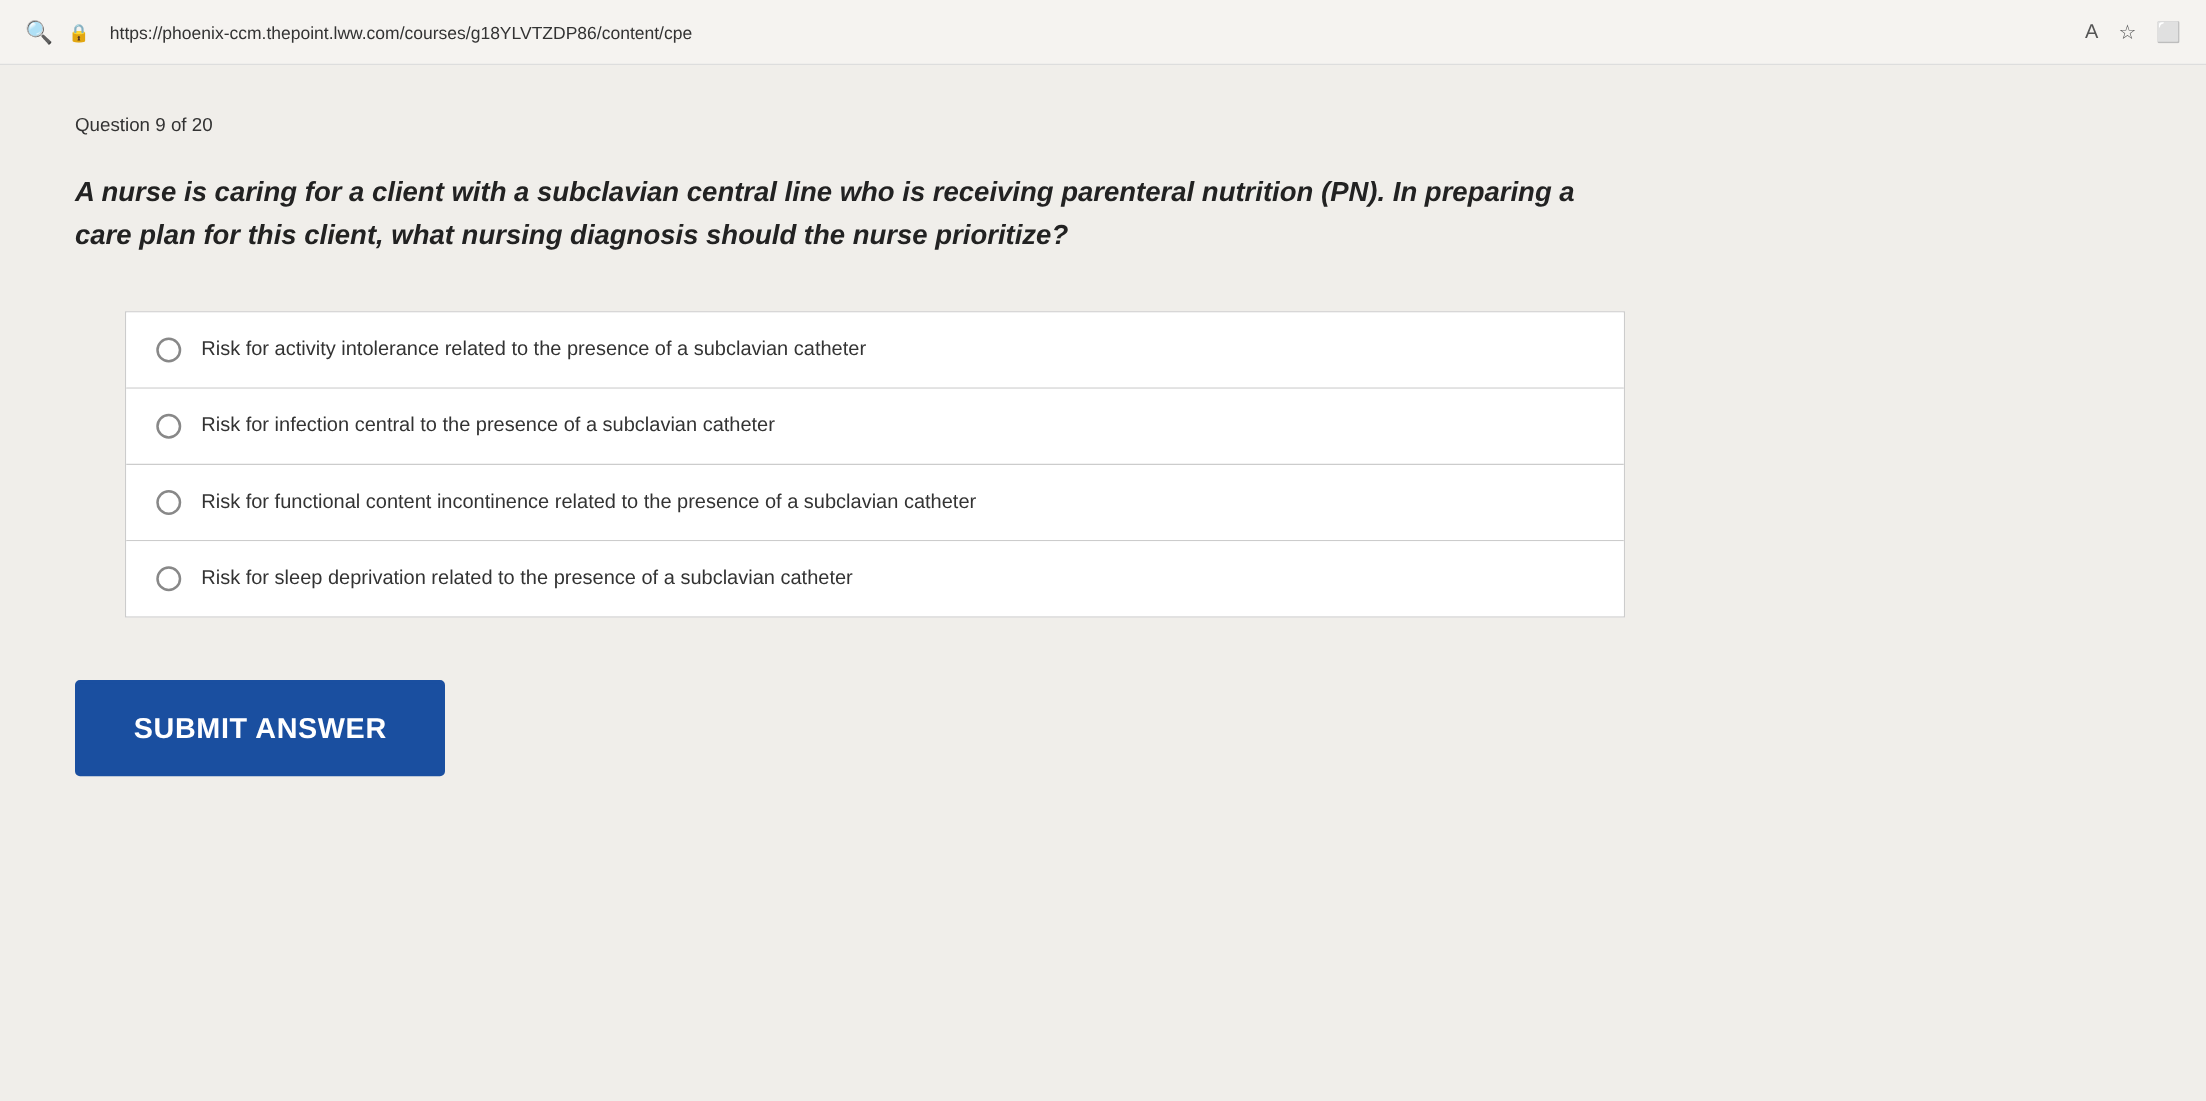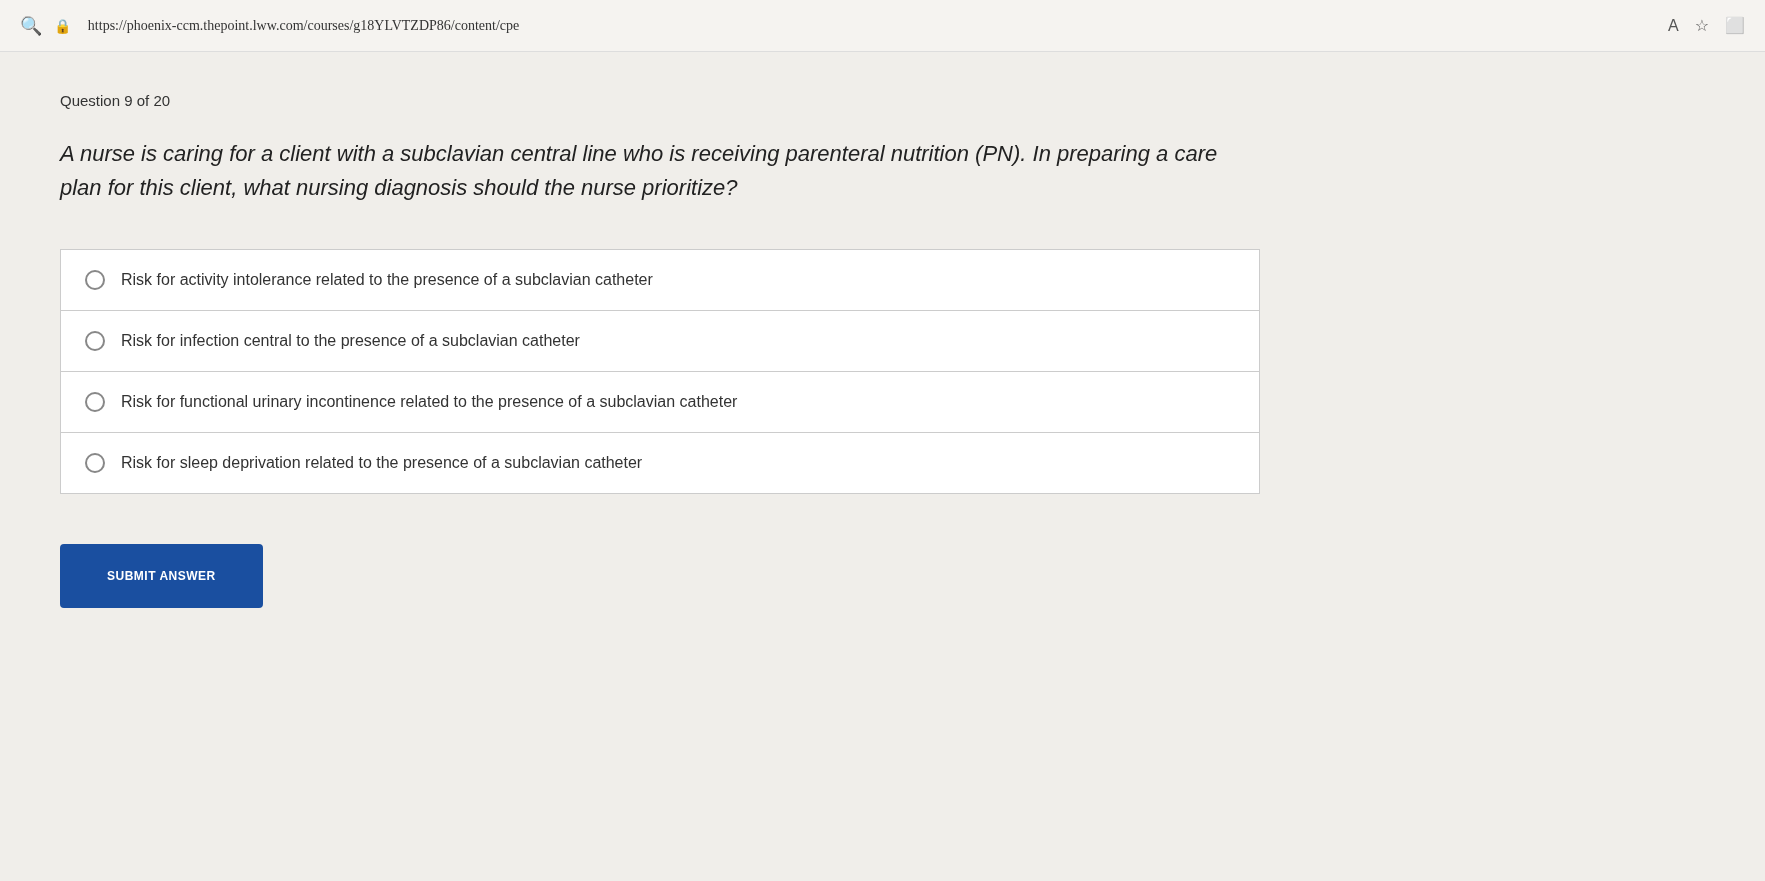--- a/index.html
+++ b/index.html
@@ -43,21 +43,20 @@
     .browser-lock-icon {
       font-size: 14px;
       color: #555;
     }
 
     .browser-url-bar {
       flex: 1;
       font-size: 14px;
       color: #333;
       background: transparent;
-      font-family: Liberation Serif, serif;
     }
 
     .browser-icons-right {
       display: flex;
       align-items: center;
       gap: 16px;
       color: #555;
       font-size: 16px;
     }
 
@@ -75,31 +74,32 @@
       margin-bottom: 28px;
       font-weight: 400;
     }
 
     .question-text {
       font-size: 22px;
       color: #222;
       line-height: 1.55;
       margin-bottom: 44px;
       font-style: italic;
-      font-weight: 400;
+      font-weight: 700;
       max-width: 1200px;
     }
 
     .answers-container {
       display: flex;
       flex-direction: column;
       gap: 0;
       max-width: 1200px;
       border: 1px solid #ccc;
       background: #fff;
+      margin-left: 40px;
     }
 
     .answer-option {
       display: flex;
       align-items: center;
       gap: 16px;
       padding: 20px 24px;
       border-bottom: 1px solid #ccc;
       cursor: pointer;
       background: #fff;
@@ -124,21 +124,21 @@
       color: #333;
       font-weight: 400;
     }
 
     .submit-btn {
       margin-top: 50px;
       background-color: #1a4fa0;
       color: #fff;
       border: 3px solid #1a4fa0;
       padding: 22px 44px;
-      font-size: 12px;
+      font-size: 23px;
       font-weight: 700;
       letter-spacing: 0.5px;
       cursor: pointer;
       text-transform: uppercase;
       border-radius: 4px;
     }
   </style>
 </head>
 <body>
 
@@ -168,21 +168,21 @@
       <span class="answer-label">Risk for activity intolerance related to the presence of a subclavian catheter</span>
     </div>
 
     <div class="answer-option">
       <div class="radio-circle"></div>
       <span class="answer-label">Risk for infection central to the presence of a subclavian catheter</span>
     </div>
 
     <div class="answer-option">
       <div class="radio-circle"></div>
-      <span class="answer-label">Risk for functional urinary incontinence related to the presence of a subclavian catheter</span>
+      <span class="answer-label">Risk for functional content incontinence related to the presence of a subclavian catheter</span>
     </div>
 
     <div class="answer-option">
       <div class="radio-circle"></div>
       <span class="answer-label">Risk for sleep deprivation related to the presence of a subclavian catheter</span>
     </div>
 
   </div>
 
   <button class="submit-btn">SUBMIT ANSWER</button>

